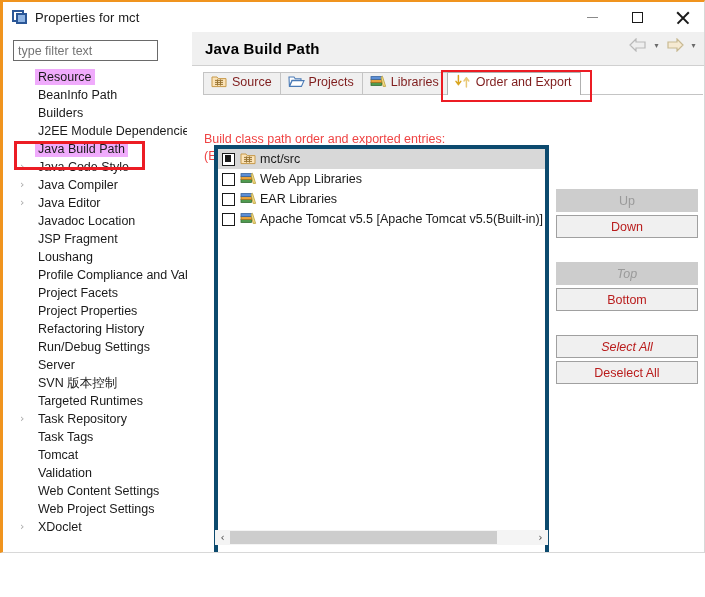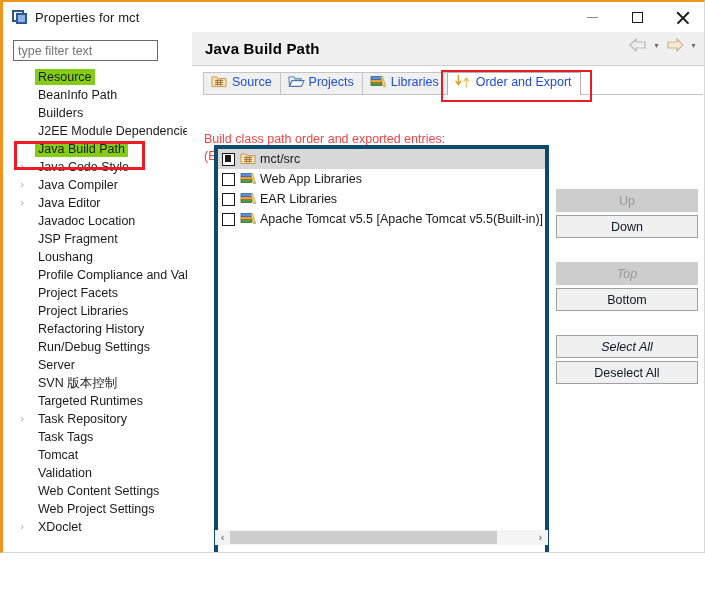--- a/index.html
+++ b/index.html
@@ -108,21 +108,21 @@
     position: absolute; left: 17px; top: 3px;
     width: 11px; height: 12px;
     color: #a6a6a6; font-size: 11px; line-height: 12px;
     font-family: "DejaVu Sans", sans-serif;
   }
   .tnode .tlabel {
     font-size: 12.5px; color: #1a1a1a;
     padding: 0 3px; margin-left: 16px;
     line-height: 16px;
   }
-  .tnode.sel .tlabel { background: #84cc16; }
+  .tnode.sel .tlabel { background: #f0abfc; }
   .tnode.clip .tlabel { overflow: hidden; max-width: 152px; }
 
   
   #left-hscroll {
     position: absolute; left: 10px; bottom: 4px;
     width: 176px; height: 15px;
     background: #f0f0f0;
     display: flex; align-items: center;
   }
   #left-hscroll .arr {
@@ -179,21 +179,21 @@
   
   #tabstrip {
     position: absolute; left: 11px; top: 40px;
     width: 500px; height: 23px;
     display: flex; align-items: flex-end;
   }
   .tab {
     height: 23px;
     display: flex; align-items: center;
     padding: 0 8px 4px 7px;
-    font-size: 12.5px; color: #1d4ed8;
+    font-size: 12.5px; color: #7f1d1d;
     background: #f0f0f0;
     border: 1px solid #c4c4c4;
     border-bottom: none;
     margin-right: -1px;
     white-space: nowrap;
   }
   .tab.active {
     background: #ffffff;
     border-color: #b0b0b0;
     position: relative; z-index: 3;
@@ -284,21 +284,21 @@
   
   #btncol {
     position: absolute; left: 553px; top: 143px;
     width: 142px;
     margin-top: 44px;
   }
   .btn {
     width: 142px; height: 23px;
     border: 1px solid #a0a0a0;
     background: #f0f0f0;
-    font-size: 12.5px; color: #0f172a;
+    font-size: 12.5px; color: #b91c1c;
     display: flex; align-items: center; justify-content: center;
     font-family: "Liberation Sans", sans-serif;
     margin-bottom: 3px;
   }
   .btn.disabled {
     background: #cdcdcd; color: #9a9a9a; border-color: #cdcdcd;
   }
   .btn.gap { margin-top: 24px; font-style: italic; }
 
   
@@ -373,21 +373,21 @@
         <div class="tnode">
           <span class="tlabel">Loushang</span>
         </div>
         <div class="tnode clip">
           <span class="tlabel">Profile Compliance and Validation</span>
         </div>
         <div class="tnode">
           <span class="tlabel">Project Facets</span>
         </div>
         <div class="tnode">
-          <span class="tlabel">Project Libraries</span>
+          <span class="tlabel">Project Properties</span>
         </div>
         <div class="tnode">
           <span class="tlabel">Refactoring History</span>
         </div>
         <div class="tnode">
           <span class="tlabel">Run/Debug Settings</span>
         </div>
         <div class="tnode">
           <span class="tlabel">Server</span>
         </div>

